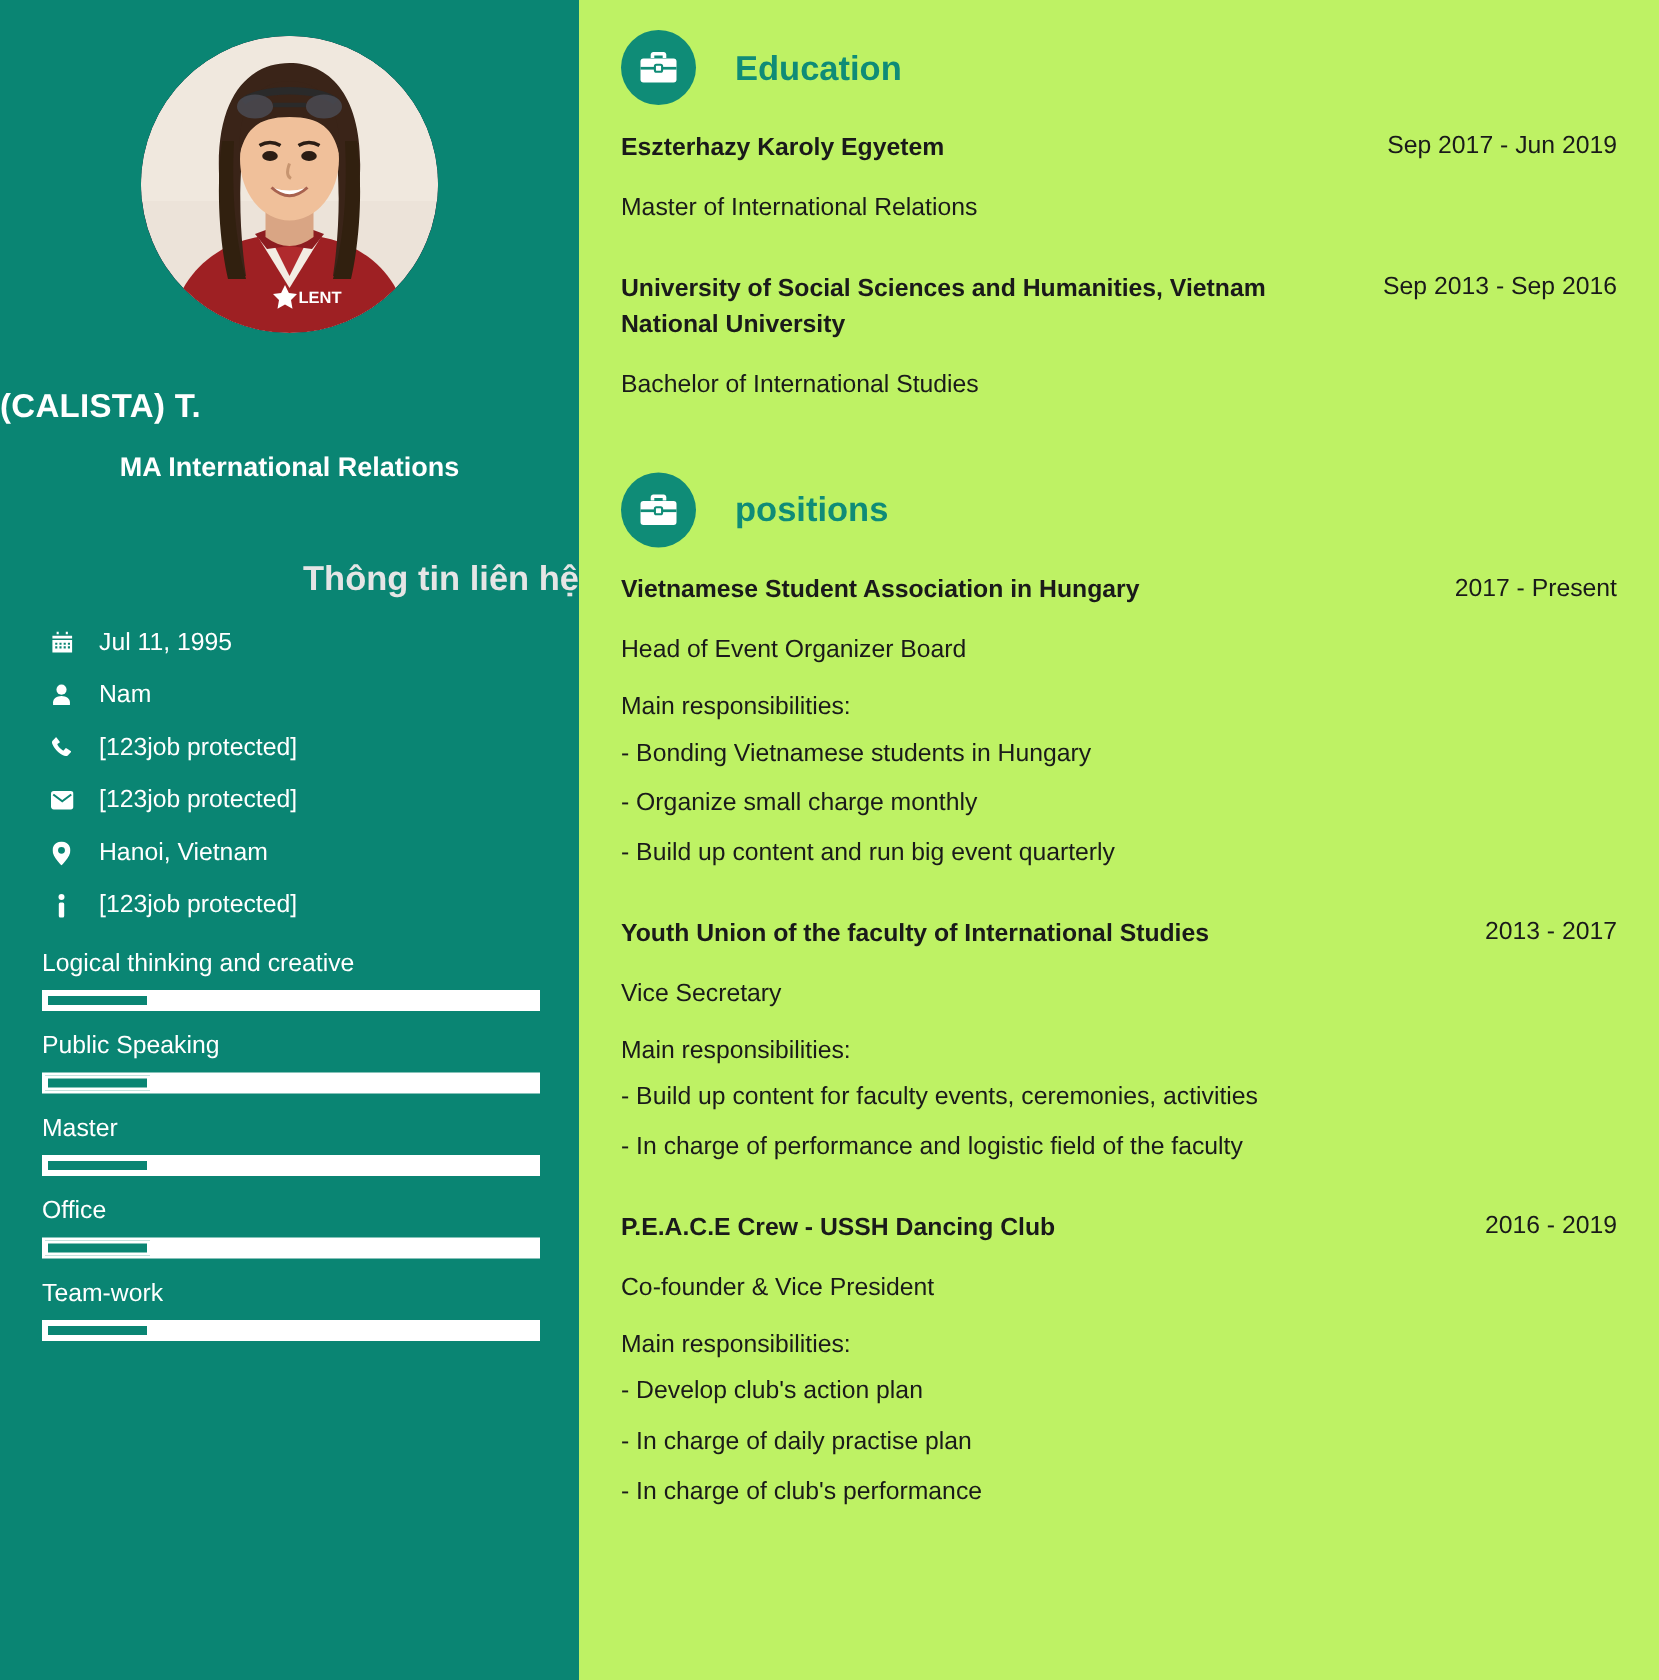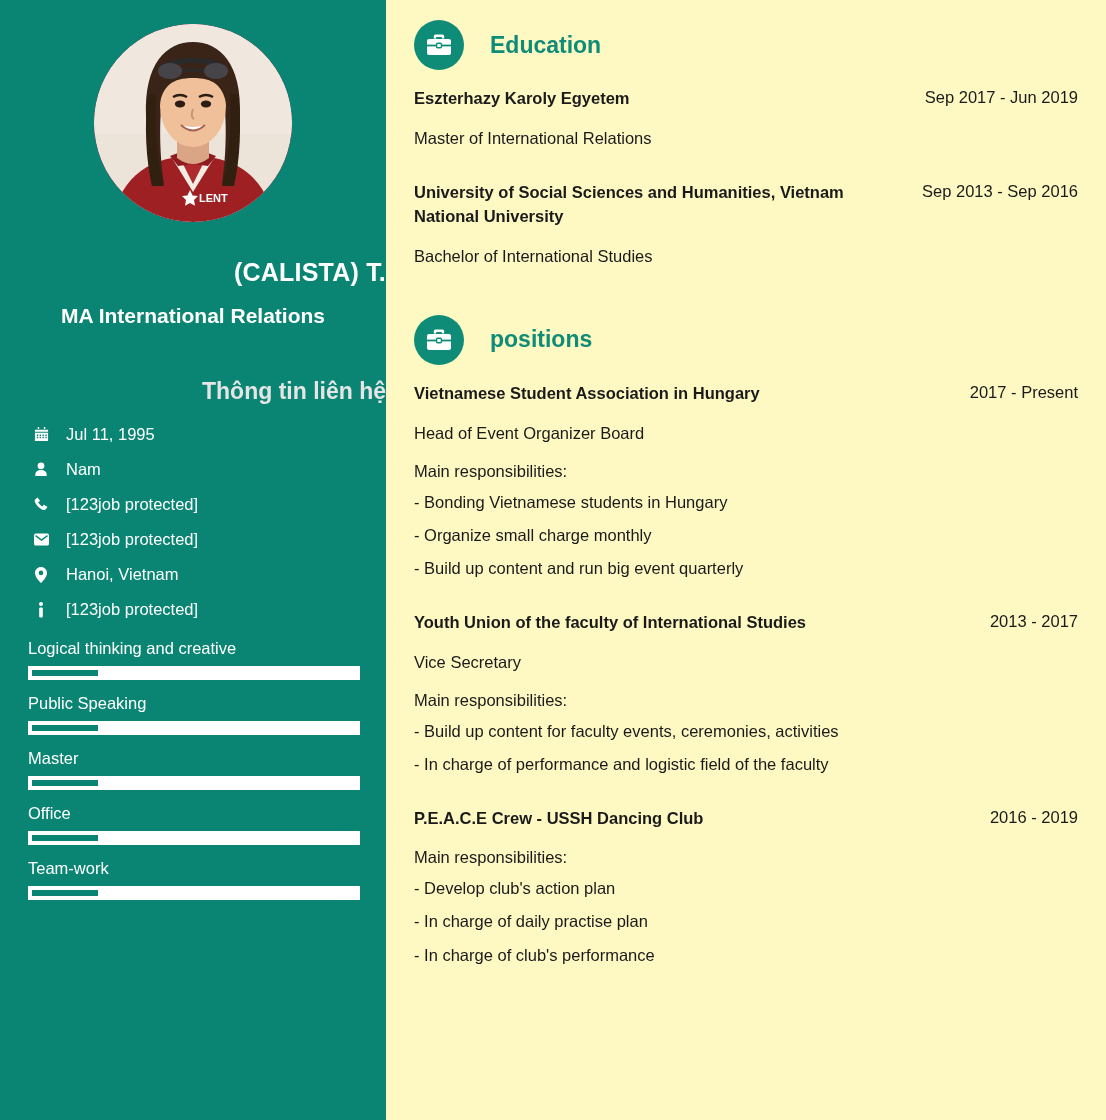--- a/index.html
+++ b/index.html
@@ -19,34 +19,34 @@
     position:relative;
     overflow:hidden;
   }
   .photo-wrap {
     width:100%; display:flex; justify-content:center;
     padding-top:24px;
   }
   .photo {
     width:198px; height:198px; border-radius:50%;
     overflow:hidden; position:relative;
-    background:#be185d;
+    background:#0f172a;
   }
   .photo svg { display:block; width:198px; height:198px; }
 
   .name {
-    text-align:right;
-    font-size:25px; font-weight:bold;
+    text-align:left;
+    font-size:22px; font-weight:bold;
     letter-spacing:.2px;
     margin-top:36px;
     color:#ffffff;
   }
   .subtitle {
     text-align:center;
-    font-size:21px; font-weight:bold;
+    font-size:18px; font-weight:bold;
     margin-top:17px;
     color:#ffffff;
   }
 
   .section-head {
     font-size:23px; font-weight:bold;
     margin:50px 0 0 28px;
     color:#e5e5e5;
     text-align:right;
   }
@@ -82,21 +82,21 @@
   }
   .bar-fill {
     position:absolute; left:2px; top:2px; bottom:2px;
     background:#0a8573;
     border:2px solid #ffffff;
   }
 
   
   .main {
     flex:1; height:1120px;
-    background:#fef9c3;
+    background:#bef264;
     padding:0 28px 0 28px;
     overflow:hidden;
   }
   .sec-header {
     display:flex; align-items:center;
     margin-top:20px;
   }
   .sec-header.second { margin-top:47px;text-align:right; }
   .sec-badge {
     width:50px; height:50px; min-width:50px;
@@ -366,20 +366,21 @@
       <div class="resp-title">Main responsibilities:</div>
       <div class="resp-item">- Build up content for faculty events, ceremonies, activities</div>
       <div class="resp-item">- In charge of performance and logistic field of the faculty</div>
     </div>
 
     <div class="entry spaced">
       <div class="entry-top">
         <div class="entry-org">P.E.A.C.E Crew - USSH Dancing Club</div>
         <div class="entry-date">2016 - 2019</div>
       </div>
+      <div class="entry-sub">Co-founder &amp; Vice President</div>
       <div class="resp-title">Main responsibilities:</div>
       <div class="resp-item">- Develop club's action plan</div>
       <div class="resp-item">- In charge of daily practise plan</div>
       <div class="resp-item">- In charge of club's performance</div>
     </div>
 
   </main>
 </div>
 
 </body></html>

